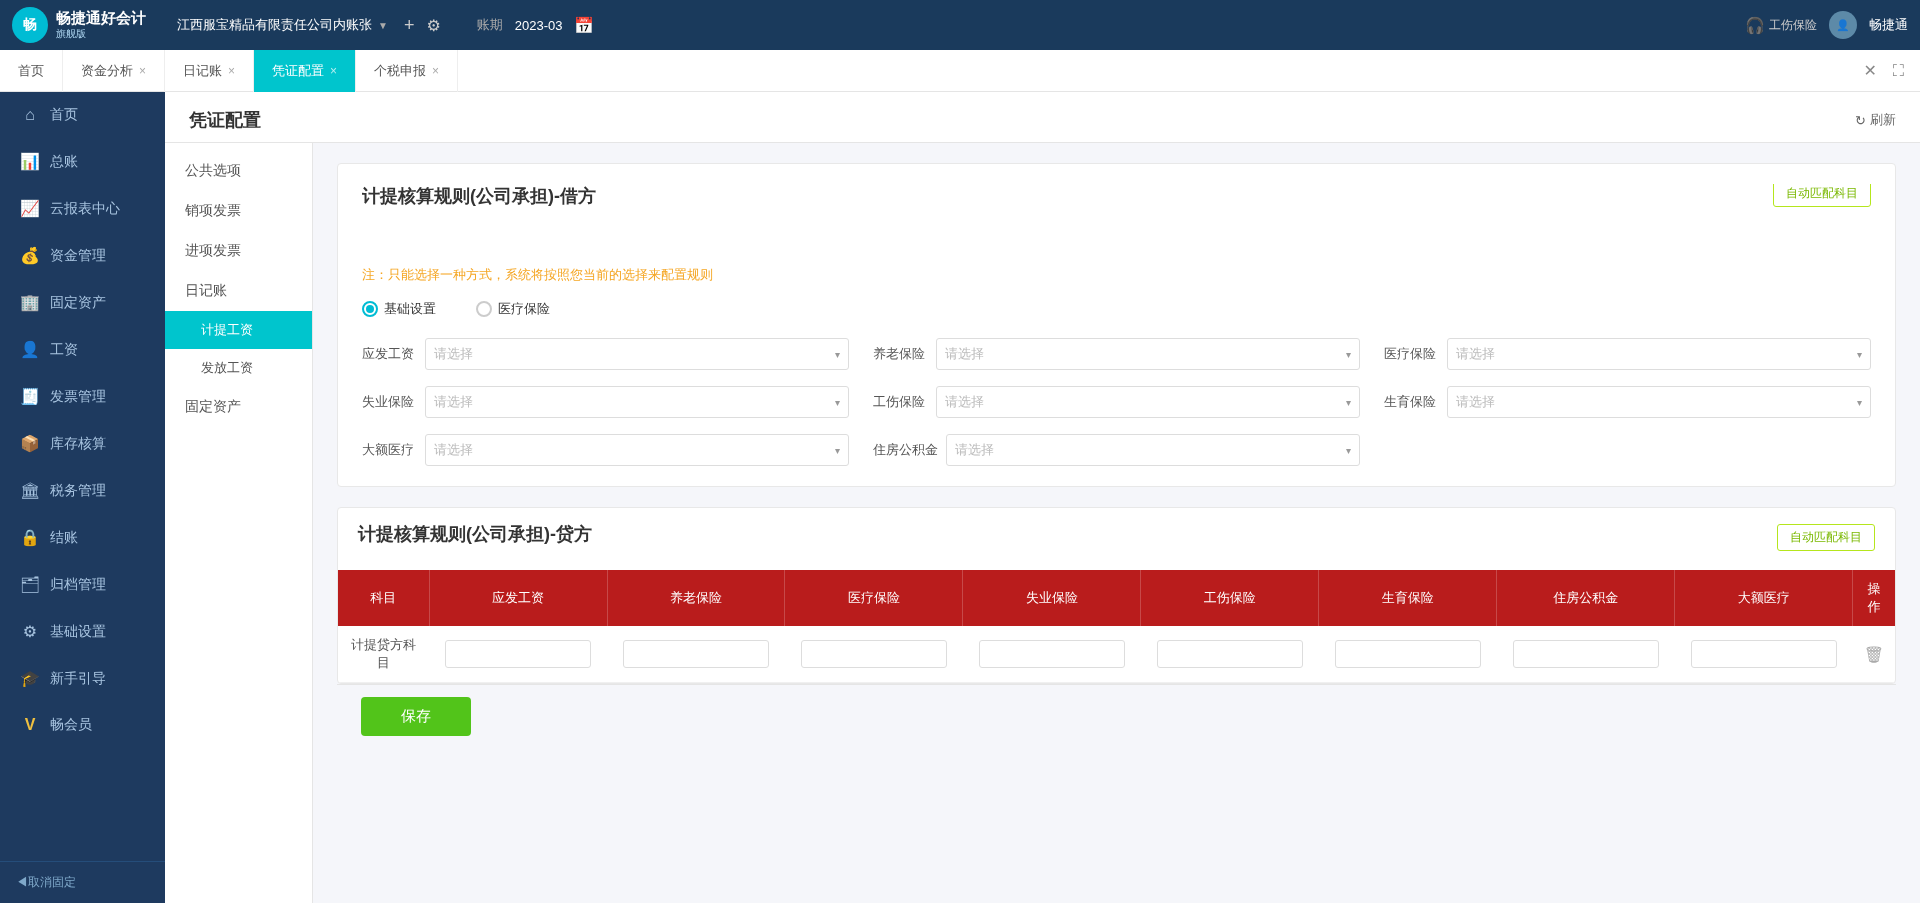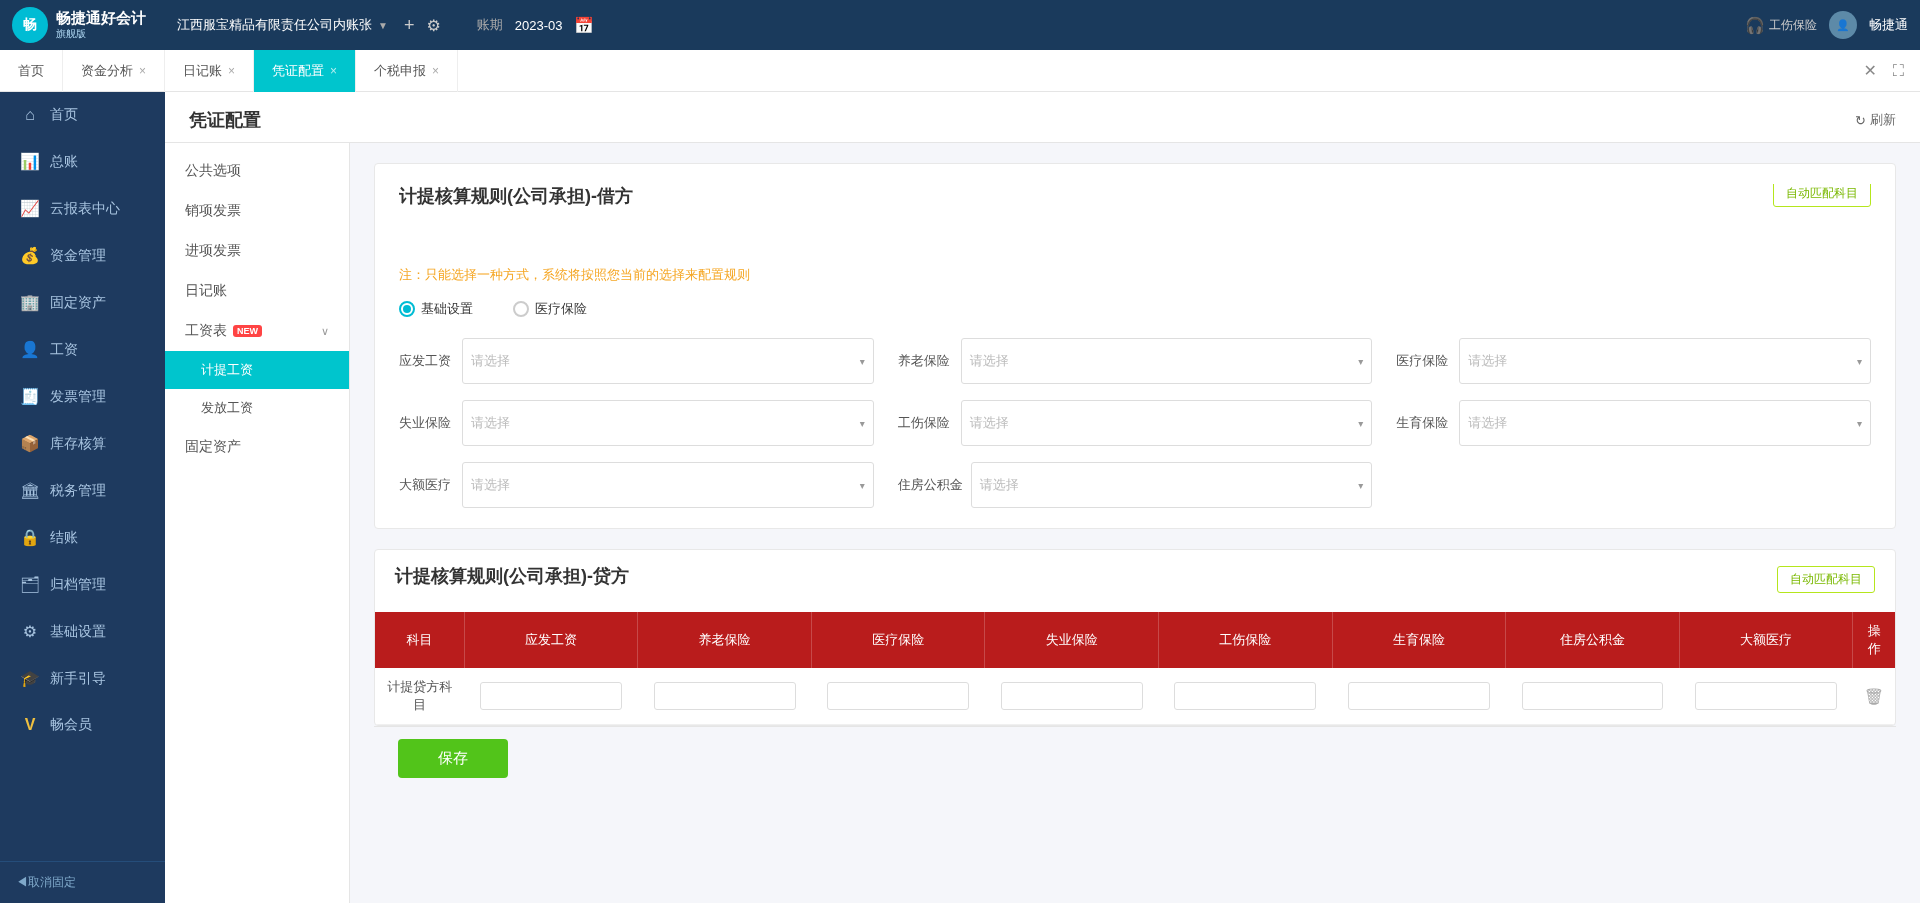--- a/index.html
+++ b/index.html
@@ -156,21 +156,21 @@
 
     
     .sub-layout {
       display: flex;
       flex: 1;
       overflow: hidden;
     }
 
     
     .left-nav {
-      width: 185px;
+      width: 148px;
       background: white;
       border-right: 1px solid #e5e5e5;
       flex-shrink: 0;
       padding-top: 8px;
       overflow-y: auto;
     }
     .nav-item {
       padding: 11px 20px;
       font-size: 14px;
       color: #555;
@@ -279,21 +279,21 @@
       gap: 8px;
     }
     .form-label {
       font-size: 13px;
       color: #555;
       white-space: nowrap;
       min-width: 55px;
     }
     .form-select {
       flex: 1;
-      height: 46px;
+      height: 32px;
       border: 1px solid #ddd;
       border-radius: 3px;
       padding: 0 8px;
       font-size: 13px;
       color: #bbb;
       display: flex;
       align-items: center;
       justify-content: space-between;
       cursor: pointer;
       background: white;
@@ -511,27 +511,20 @@
       </div>
     </div>
 
     <div class="sub-layout">
 
       <div class="left-nav">
         <div class="nav-item">公共选项</div>
         <div class="nav-item">销项发票</div>
         <div class="nav-item">进项发票</div>
         <div class="nav-item">日记账</div>
-        <div class="nav-group">
-          <div class="nav-group-left">
-            <span>工资表</span>
-            <span class="new-badge">NEW</span>
-          </div>
-          <span style="font-size:11px;color:#999;">∨</span>
-        </div>
         <div class="nav-sub-item active">计提工资</div>
         <div class="nav-sub-item">发放工资</div>
         <div class="nav-item">固定资产</div>
       </div>
 
       <div class="main-content">
 
         <div class="section">
           <div style="overflow:hidden;margin-bottom:8px;">
             <button class="auto-match-btn">自动匹配科目</button>

